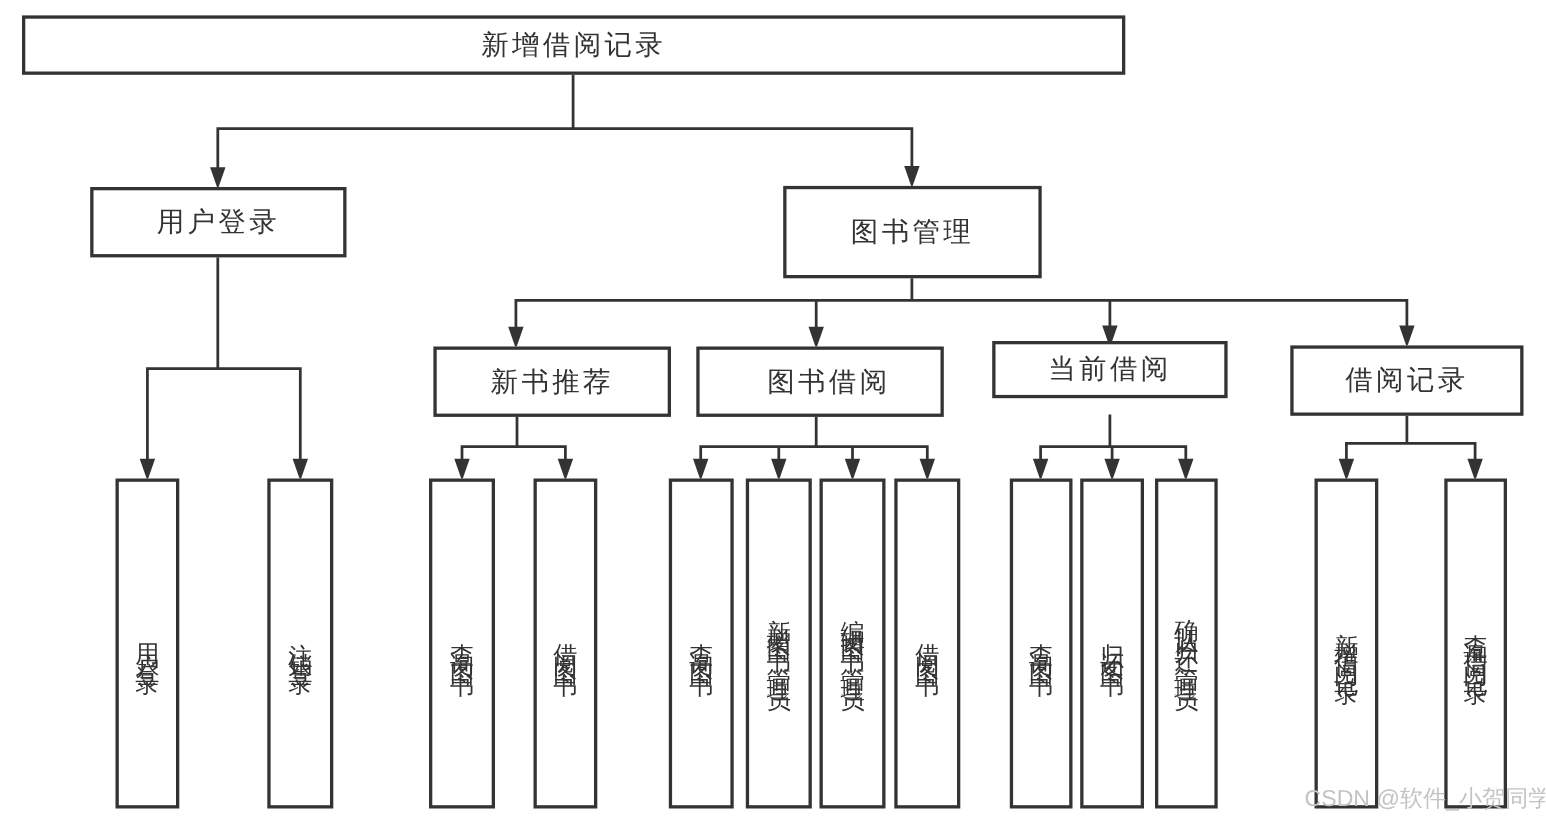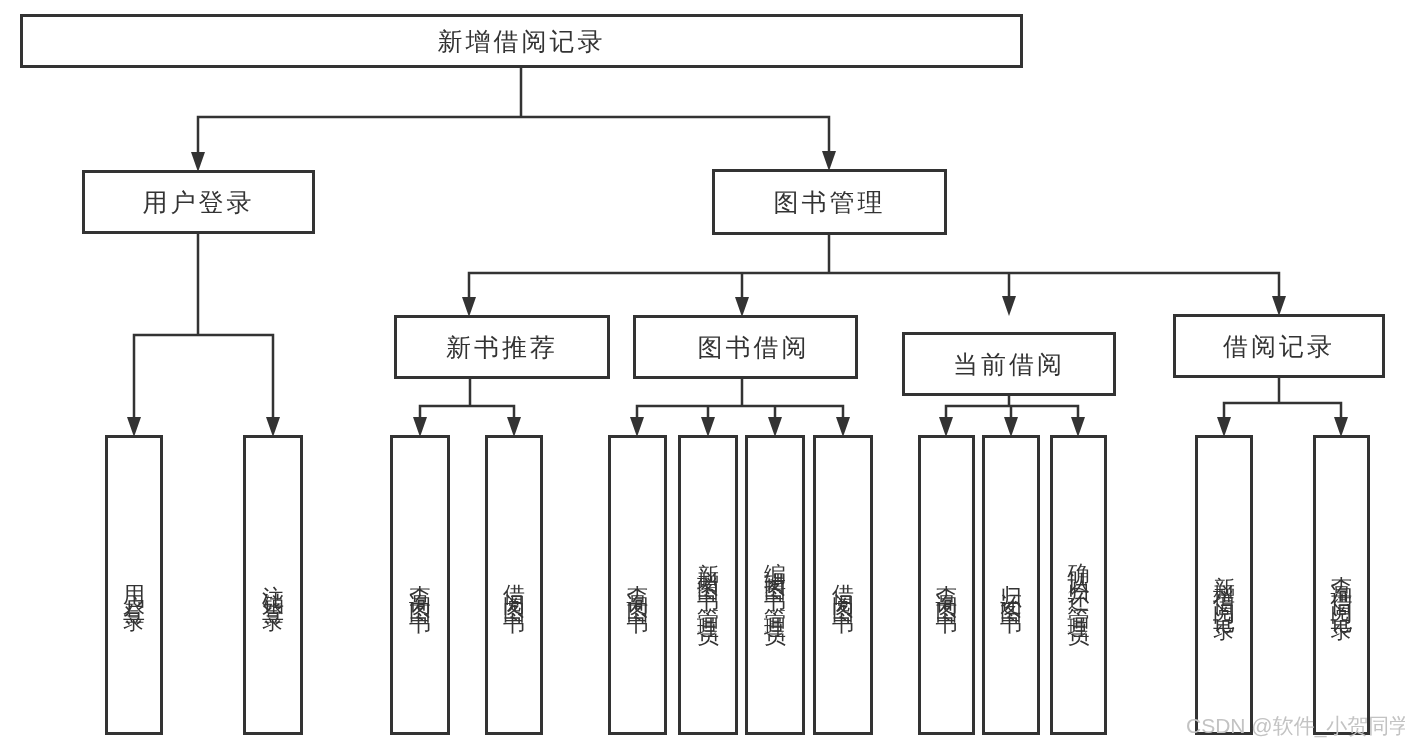--- a/index.html
+++ b/index.html
@@ -94,31 +94,31 @@
     </g>
   </svg>
 
   <div class="node" style="left:20px; top:14px; width:1003px; height:54px;">
     <span class="hlabel">新增借阅记录</span>
   </div>
 
   <div class="node" style="left:82px; top:170px; width:233px; height:64px;">
     <span class="hlabel">用户登录</span>
   </div>
-  <div class="node" style="left:712px; top:169px; width:235px; height:66px;">
+  <div class="node" style="left:712px; top:169px; width:235px; height:84px;">
     <span class="hlabel">图书管理</span>
   </div>
 
   <div class="node" style="left:362px; top:315px; width:216px; height:64px;margin-left:32px;">
     <span class="hlabel">新书推荐</span>
   </div>
   <div class="node" style="left:633px; top:315px; width:225px; height:64px;padding-left:16px;">
     <span class="hlabel">图书借阅</span>
   </div>
-  <div class="node" style="left:902px; top:332px; width:214px; height:64px;">
+  <div class="node" style="left:902px; top:310px; width:214px; height:52px;">
     <span class="hlabel">当前借阅</span>
   </div>
   <div class="node" style="left:1173px; top:314px; width:212px; height:64px;">
     <span class="hlabel">借阅记录</span>
   </div>
 
   <div class="node" style="left:105px; top:435px; width:58px; height:300px;">
     <span class="vtext">用户登录</span>
   </div>
   <div class="node" style="left:243px; top:435px; width:60px; height:300px;">

